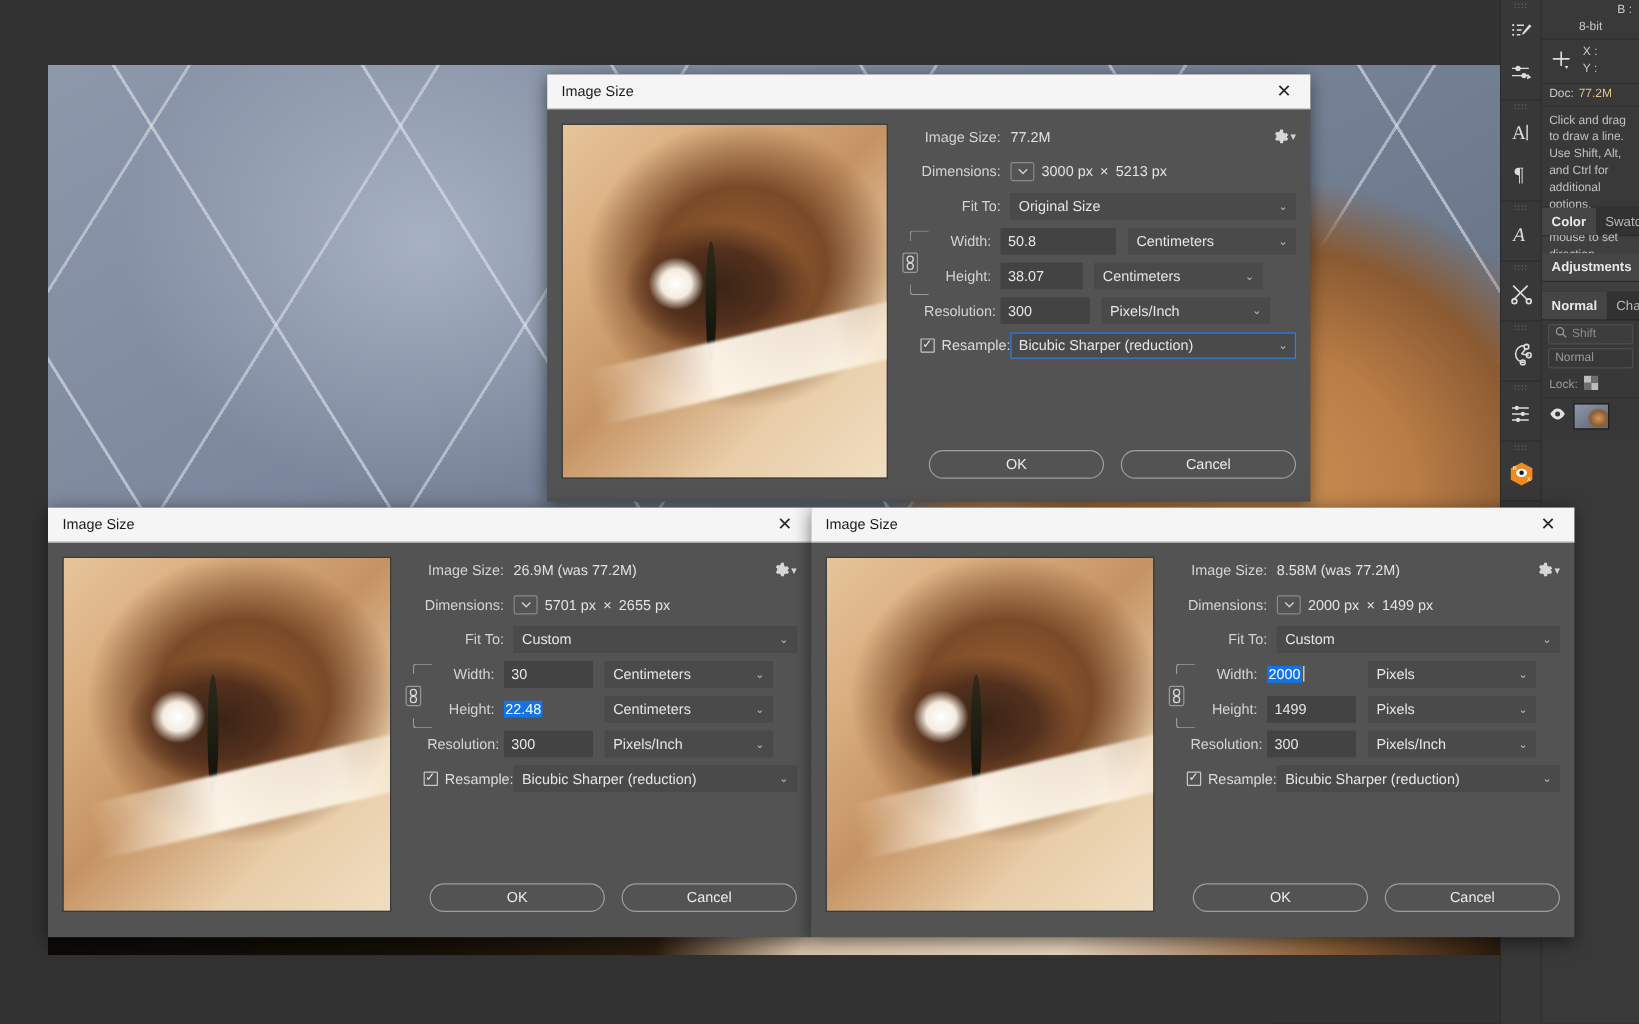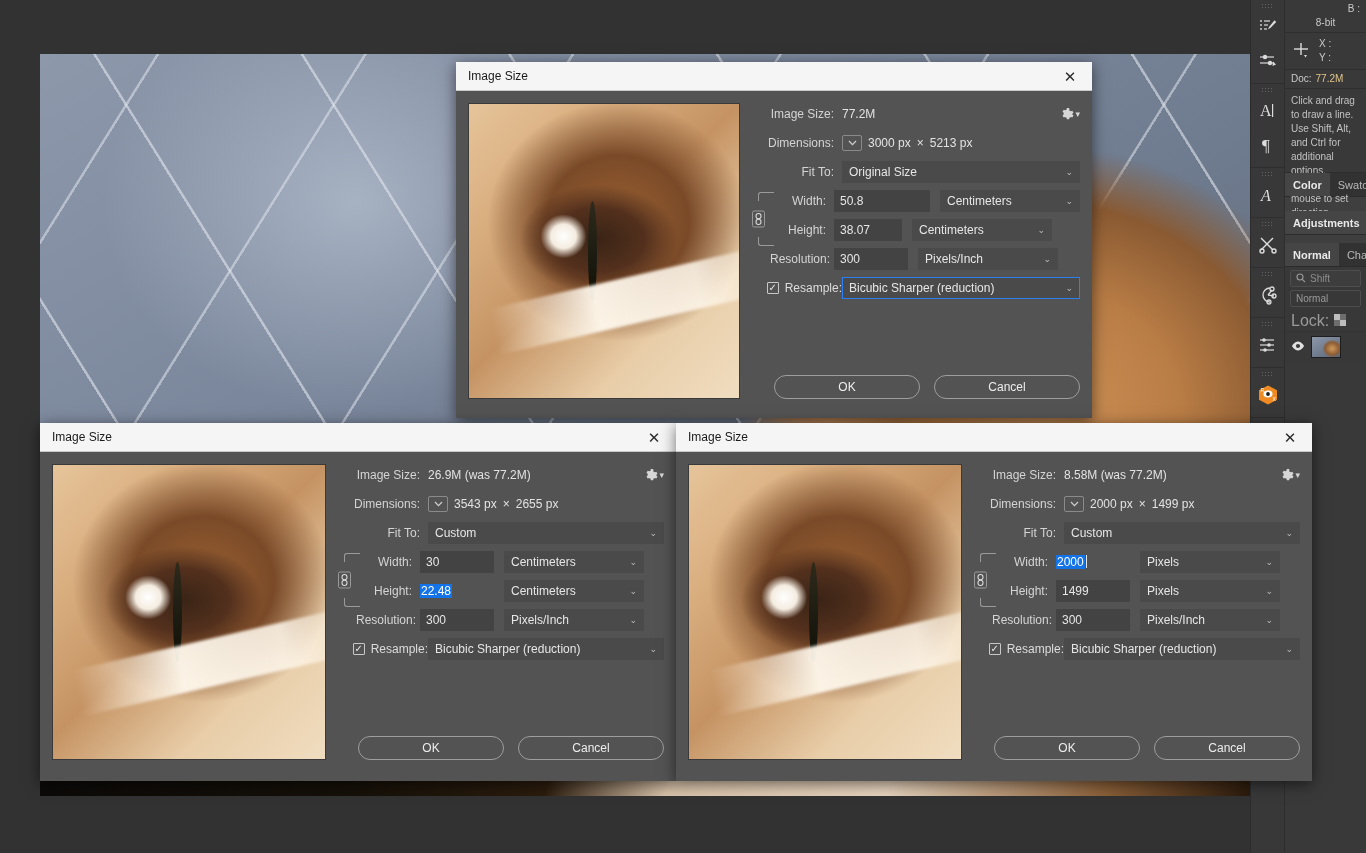--- a/index.html
+++ b/index.html
@@ -118,21 +118,21 @@
   }
   .panel-tab {
     display: flex; align-items: center; padding: 0 8px;
     font-size: 11px; color: #b9b9b9; white-space: nowrap;
   }
   .panel-tab.active { background: #454545; color: #e8e8e8; font-weight: bold; }
 
   .layers-body { background: #383838; padding: 0; }
   .lyr-row {
     display: flex; align-items: center; gap: 5px;
-    height: 22px; padding: 0 6px; font-size: 16px; color: #9a9a9a;
+    height: 22px; padding: 0 6px; font-size: 10px; color: #9a9a9a;
     border-bottom: 1px solid #333;
   }
   .lyr-search {
     border: 1px solid #4d4d4d; border-radius: 2px; background: #3d3d3d;
     height: 17px; margin: 3px 5px; display: flex; align-items: center;
     gap: 4px; padding: 0 5px; font-size: 10px; color: #8d8d8d;
   }
   .lyr-blend {
     height: 17px; margin: 3px 5px; display: flex; align-items: center;
     padding: 0 5px; font-size: 10px; color: #9a9a9a;
@@ -598,21 +598,21 @@
           </span>
         </div>
 
         <div class="frow">
           <span class="flabel" style="width:90px;">Dimensions:</span>
           <span class="chev-box">
             <svg width="9" height="6" viewBox="0 0 9 6" stroke="#cfcfcf" stroke-width="1.2" fill="none">
                 <path d="M1 1 L4.5 4.6 L8 1"></path>
               </svg>
           </span>
-          <span class="fval">3543 px</span>
+          <span class="fval">5701 px</span>
           <span class="fval" style="margin:0 6px;">×</span>
           <span class="fval">2655 px</span>
         </div>
 
         <div class="frow">
           <span class="flabel" style="width:90px;">Fit To:</span>
           <div class="sel" style="flex:1;">
             <span>Custom</span>
             <span class="cv">⌄</span>
           </div>

